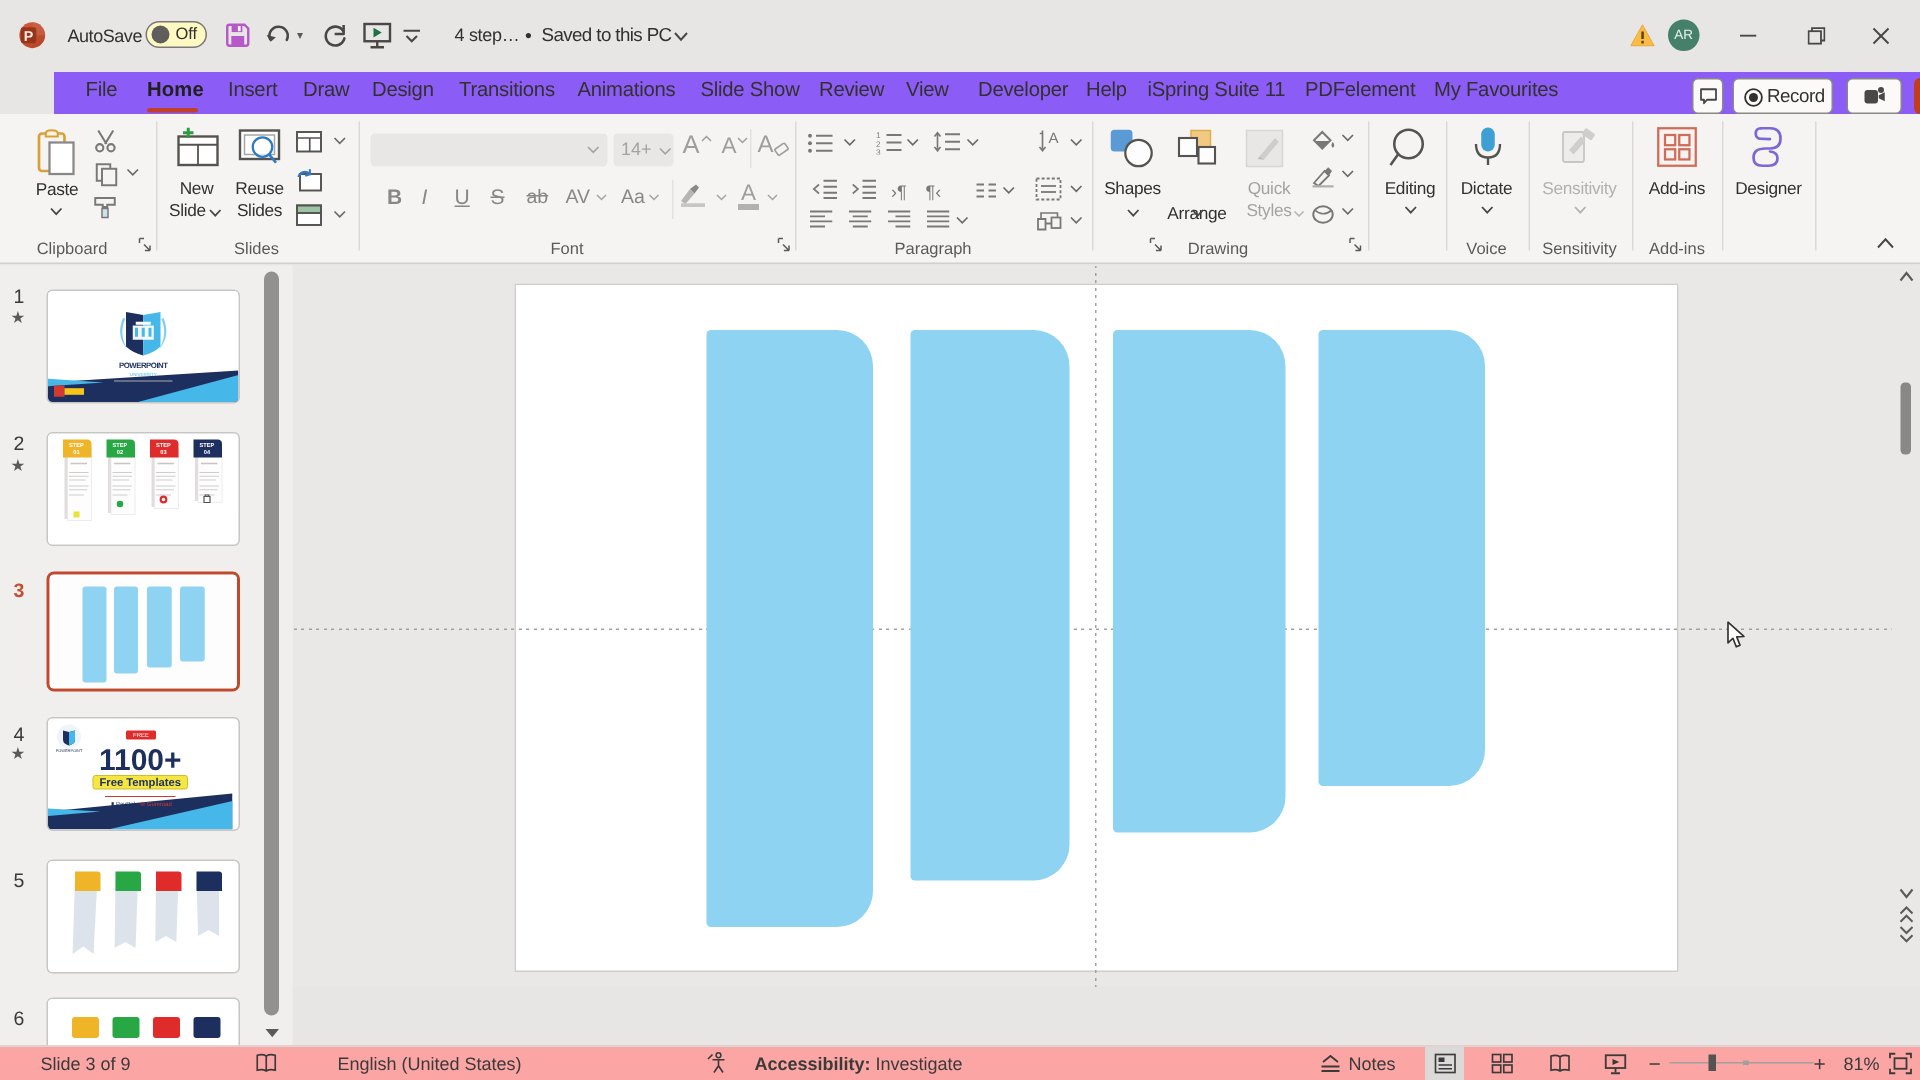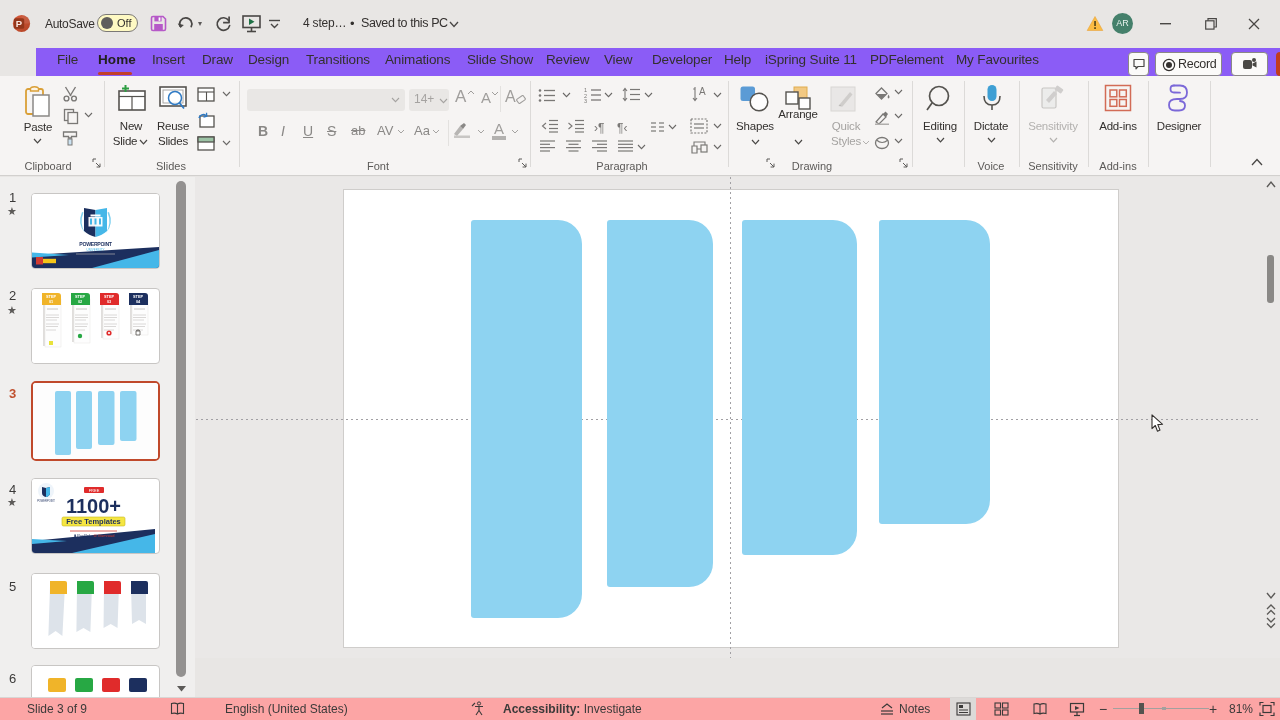--- a/index.html
+++ b/index.html
@@ -424,21 +424,21 @@
     </svg>
     <div class="btnlabel abs" style="left:726px;top:44px;width:58px">Shapes</div>
     <svg class="abs" style="left:751px;top:63px" width="9" height="6" viewBox="0 0 9 6">
         <path d="M1 1 L4.5 4.8 L8 1" fill="none" stroke="#494745" stroke-width="1.2"></path>
       </svg>
     <svg class="abs" style="left:783px;top:10px" width="30" height="26" viewBox="0 0 30 26">
       <rect x="11" y="1" width="13" height="13" fill="#f2c983" stroke="#e0ac4f" stroke-width="1"></rect>
       <rect x="3" y="6" width="12" height="12" fill="#fdfdfd" stroke="#55534f" stroke-width="1.4"></rect>
       <rect x="16" y="12" width="11" height="11" fill="#fdfdfd" stroke="#55534f" stroke-width="1.4"></rect>
     </svg>
-    <div class="btnlabel abs" style="left:768px;top:32px;width:60px">Arrange</div>
+    <div class="btnlabel abs" style="left:768px;top:61px;width:60px">Arrange</div>
     <svg class="abs" style="left:794px;top:63px" width="9" height="6" viewBox="0 0 9 6">
         <path d="M1 1 L4.5 4.8 L8 1" fill="none" stroke="#494745" stroke-width="1.2"></path>
       </svg>
     <svg class="abs" style="left:830px;top:10px" width="30" height="28" viewBox="0 0 30 28">
       <rect x="1" y="1" width="24" height="24" fill="#e9e7e6" stroke="#d8d6d4" stroke-width="1"></rect>
       <path d="M10 18 L20 6 L22.5 8.5 L12.5 20.5 Z" fill="#cfcdcb"></path>
       <path d="M8.5 20 L12.5 20.5 L10 18 Z" fill="#bebcba"></path>
     </svg>
     <div class="btnlabel abs" style="left:820px;top:44px;width:52px;color:#a5a3a1">Quick</div>
     <div class="btnlabel abs" style="left:820px;top:59px;width:52px;color:#a5a3a1">Styles</div>

